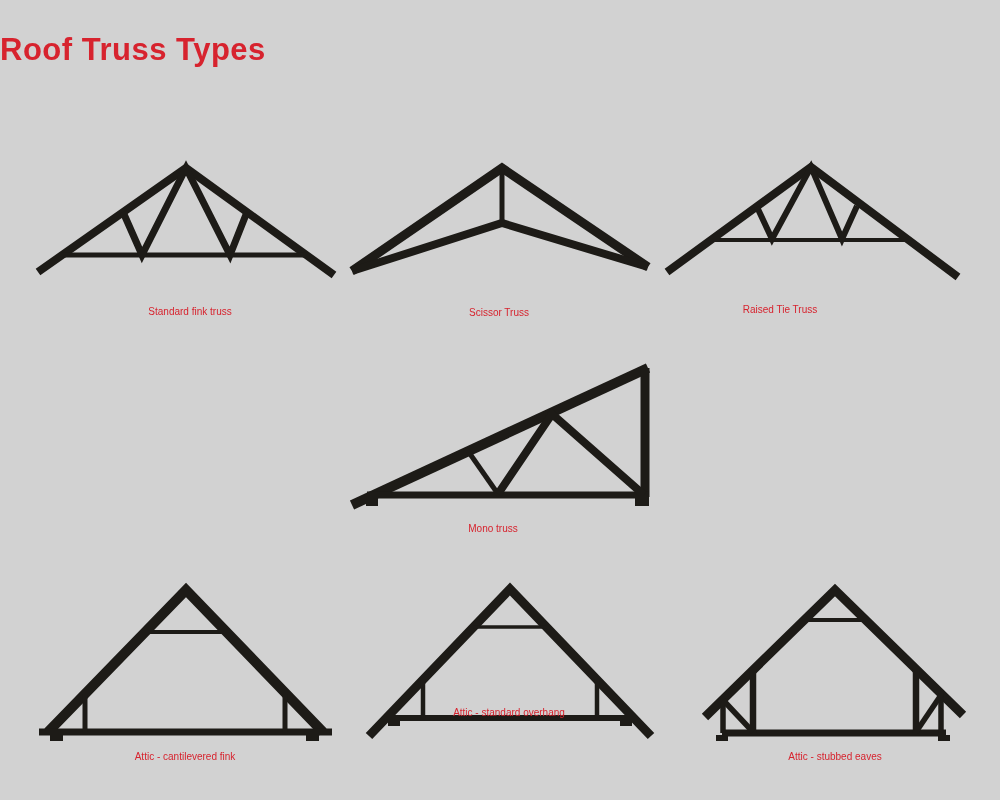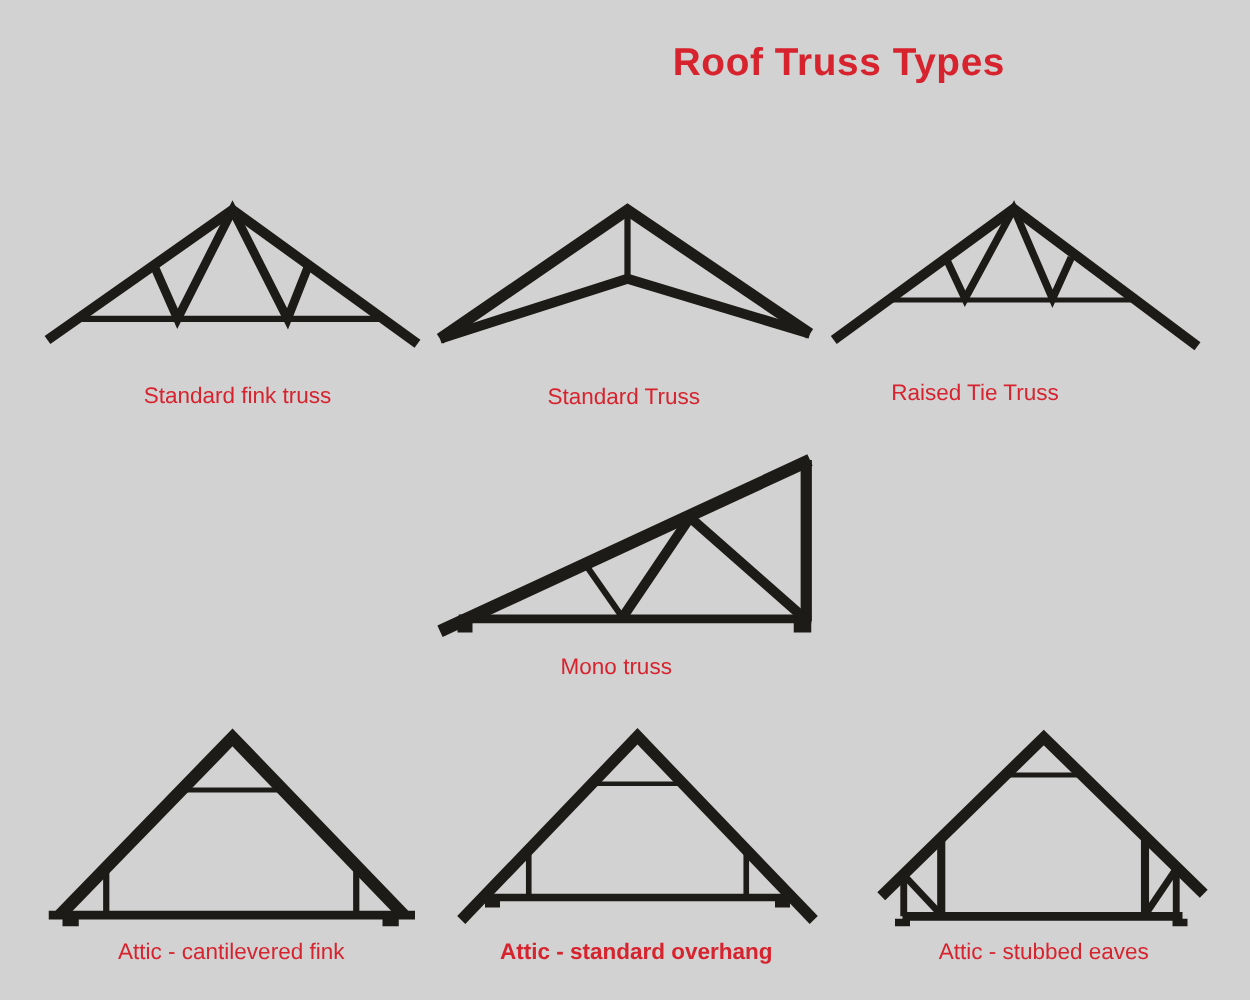--- a/index.html
+++ b/index.html
@@ -14,30 +14,30 @@
     height: 800px;
     background: var(--background, #d2d2d2);
     overflow: hidden;
   }
   .page-title {
     position: absolute;
     top: 32px;
     left: 0;
     width: 804px;
     margin: 0;
-    text-align: right;
+    text-align: left;
     font-size: 31px;
     font-weight: 700;
     letter-spacing: 0.5px;
     color: var(--label_red, #d7232e);
   }
   .truss-label {
     position: absolute;
     transform: translateX(-50%);
-    font-size: 18px;
+    font-size: 10px;
     font-weight: 400;
     white-space: nowrap;
     color: var(--label_red, #d7232e);
   }
   svg.diagram {
     position: absolute;
     top: 0;
     left: 0;
   }
   svg.diagram line,
@@ -118,20 +118,20 @@
       <line x1="941" y1="733" x2="941" y2="693" stroke-width="5.5"></line>
       <line x1="916" y1="733" x2="916" y2="668" stroke-width="6.5"></line>
       <line x1="941" y1="695" x2="916" y2="732" stroke-width="5.5"></line>
       <line x1="806" y1="620" x2="864" y2="620" stroke-width="4"></line>
       <rect x="716" y="735" width="12" height="6"></rect>
       <rect x="938" y="735" width="12" height="6"></rect>
     </g>
   </svg>
 
   <div class="truss-label" style="left:190px; top:306px;">Standard fink truss</div>
-  <div class="truss-label" style="left:499px; top:307px;">Standard Truss</div>
+  <div class="truss-label" style="left:499px; top:307px;">Scissor Truss</div>
   <div class="truss-label" style="left:780px; top:304px;">Raised Tie Truss</div>
   <div class="truss-label" style="left:493px; top:523px;">Mono truss</div>
   <div class="truss-label" style="left:185px; top:751px;">Attic - cantilevered fink</div>
-  <div class="truss-label" style="left:509px; top:751px;font-weight:bold;">Attic - standard overhang</div>
+  <div class="truss-label" style="left:509px; top:707px;">Attic - standard overhang</div>
   <div class="truss-label" style="left:835px; top:751px;text-align:center;">Attic - stubbed eaves</div>
 
 </div>
 
 </body></html>

